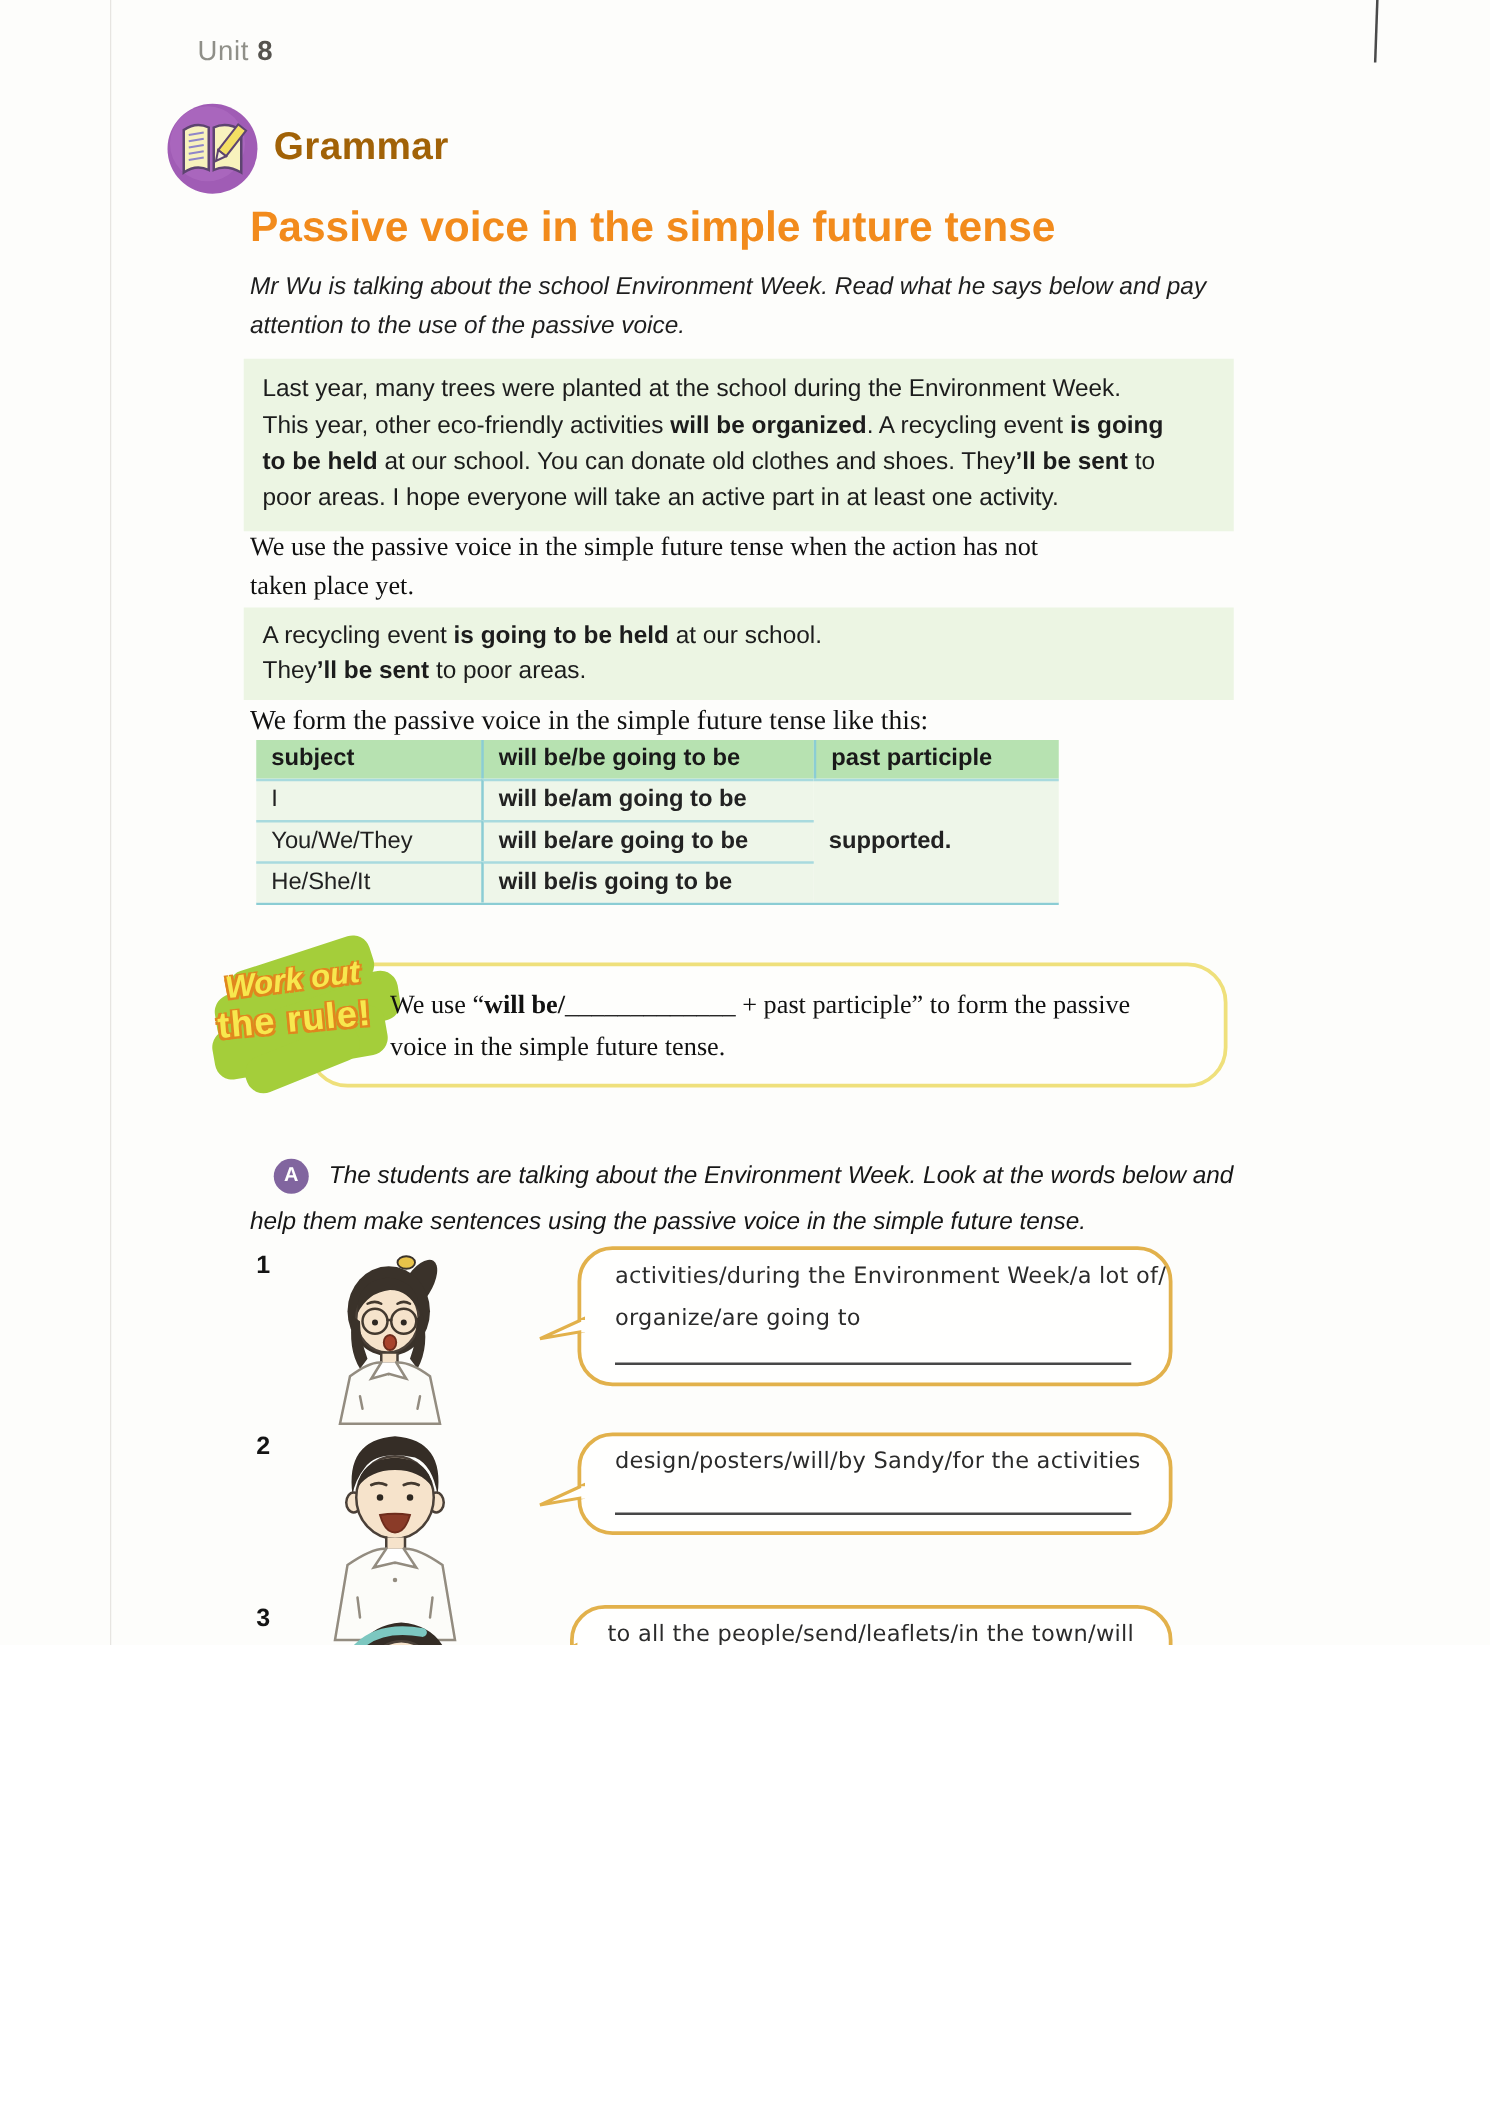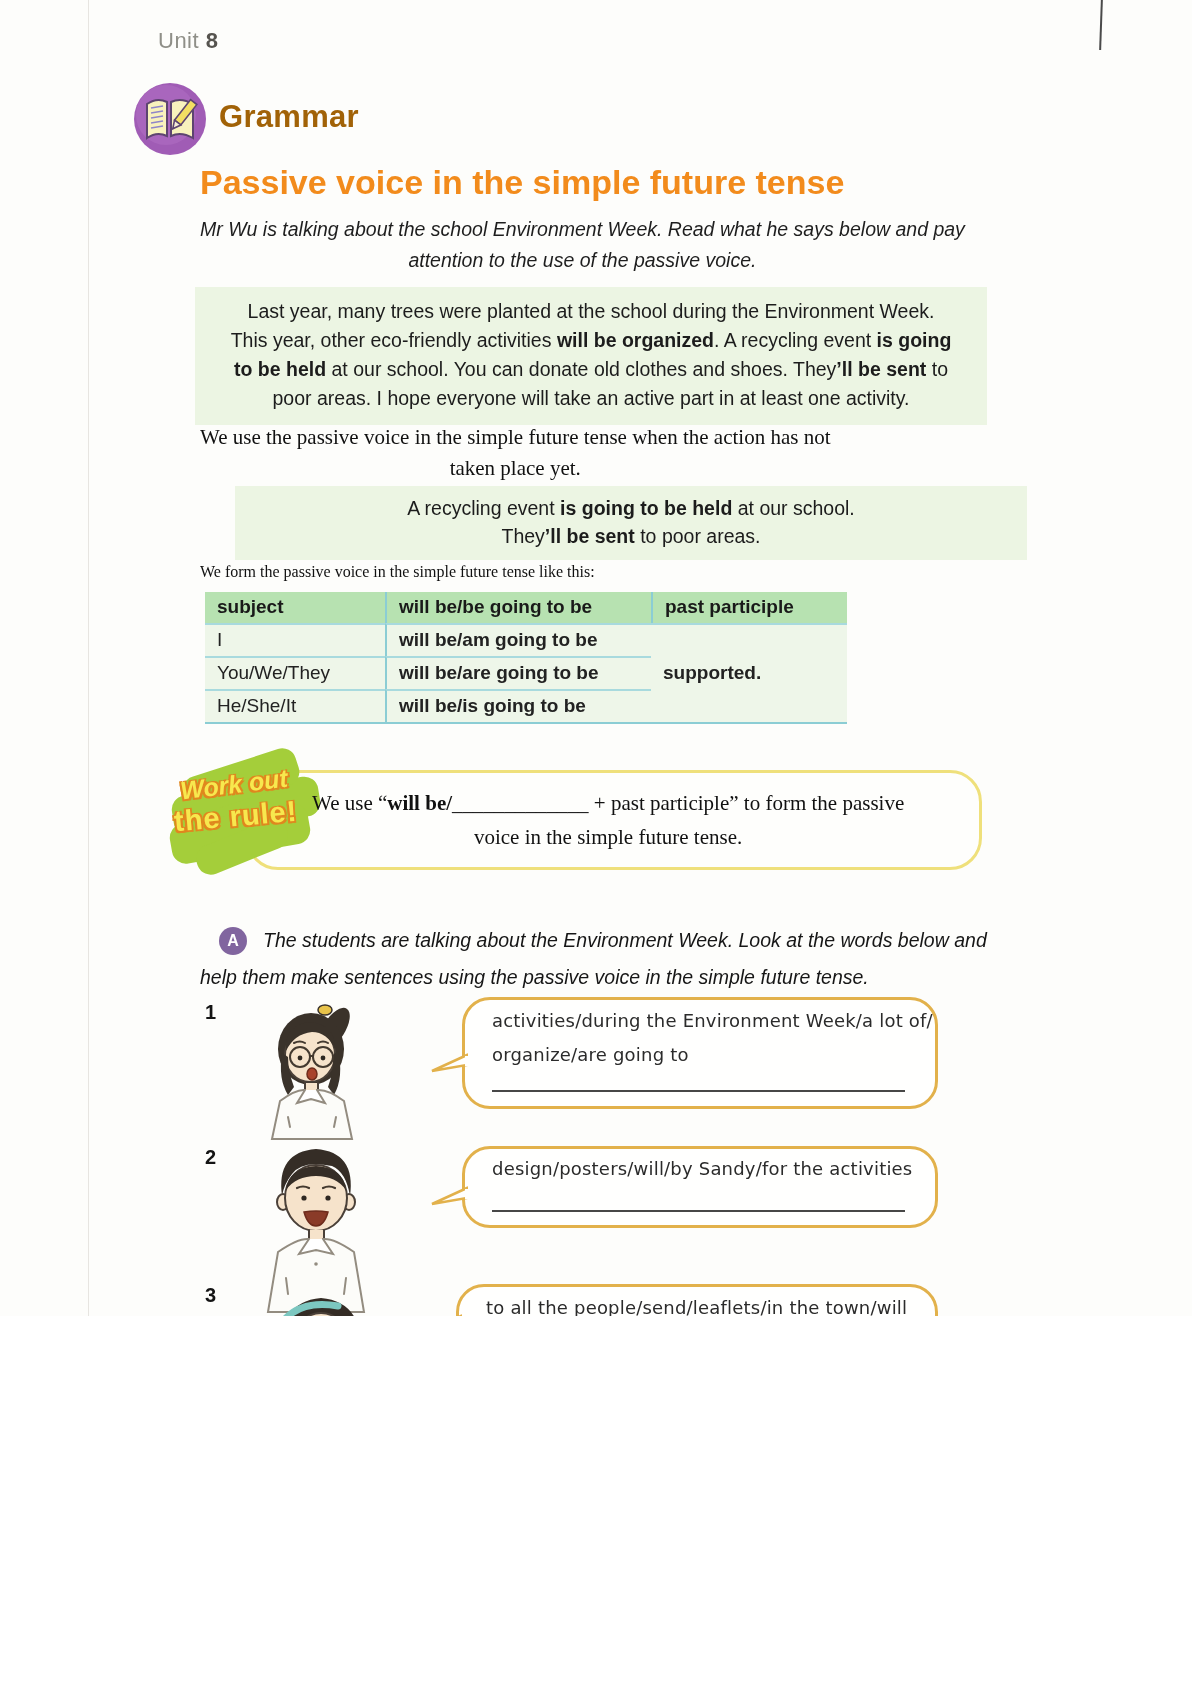--- a/index.html
+++ b/index.html
@@ -1,37 +1,37 @@
 <!DOCTYPE html>
 <html><head>
 <meta charset="utf-8">
 <style>
   html,body{margin:0;padding:0;background:#ffffff;}
   #page{position:relative;width:1192px;height:1316px;background:#fdfdfb;overflow:hidden;
         font-family:"Liberation Sans",sans-serif;color:#222;}
   .abs{position:absolute;}
   .b{font-weight:bold;}
-  .nowrap{white-space:nowrap;text-align:center;}
+  .nowrap{white-space:nowrap;}
 
   
   #unit-label{left:158px;top:28px;font-size:22px;color:#8f8f88;letter-spacing:.5px;}
   #unit-label .b{color:#56544f;}
   #grammar-badge{left:133px;top:82px;width:74px;height:74px;}
   #grammar-title{left:219px;top:99px;font-size:31px;font-weight:bold;color:#a16207;letter-spacing:.3px;}
   #lesson-title{left:200px;top:163px;font-size:34px;font-weight:bold;color:#f28b1c;}
   #intro{left:200px;top:214px;font-size:19.5px;font-style:italic;line-height:31px;color:#1e1e1e;}
 
   
   .greenbox{background:#ecf5e3;}
   #reading-box{left:195px;top:287px;width:762px;padding:10px 15px 12px 15px;
                font-size:19.5px;line-height:29px;color:#1c1c1c;}
   #rule-par{left:200px;top:422px;font-family:"Liberation Serif",serif;font-size:21px;line-height:31px;color:#111;}
   #example-box{left:195px;top:486px;width:762px;padding:8px 15px 10px 15px;
-               font-size:19.5px;line-height:28px;color:#1c1c1c;margin-left:40px;}
-  #form-intro{left:200px;top:563px;font-family:"Liberation Serif",serif;font-size:16px;color:#111;}
+               font-size:19.5px;line-height:28px;color:#1c1c1c;}
+  #form-intro{left:200px;top:563px;font-family:"Liberation Serif",serif;font-size:22px;color:#111;}
 
   
   #form-table{left:205px;top:592px;display:grid;grid-template-columns:180px 266px 196px;
               font-size:19px;border-bottom:2px solid #8bcdd4;}
   #form-table .cell{padding:4px 12px 5px 12px;background:#eef6e9;}
   #form-table .hdr{background:#b7e2b1;font-weight:bold;color:#191919;}
   #form-table .c2{border-left:2px solid #8bcdd4;}
   #form-table .c3{border-left:2px solid #8bcdd4;}
   #form-table .rline{border-top:2px solid #a8dade;}
   #form-table .merged{grid-column:3;grid-row:2 / span 3;display:flex;align-items:center;font-weight:bold;}

